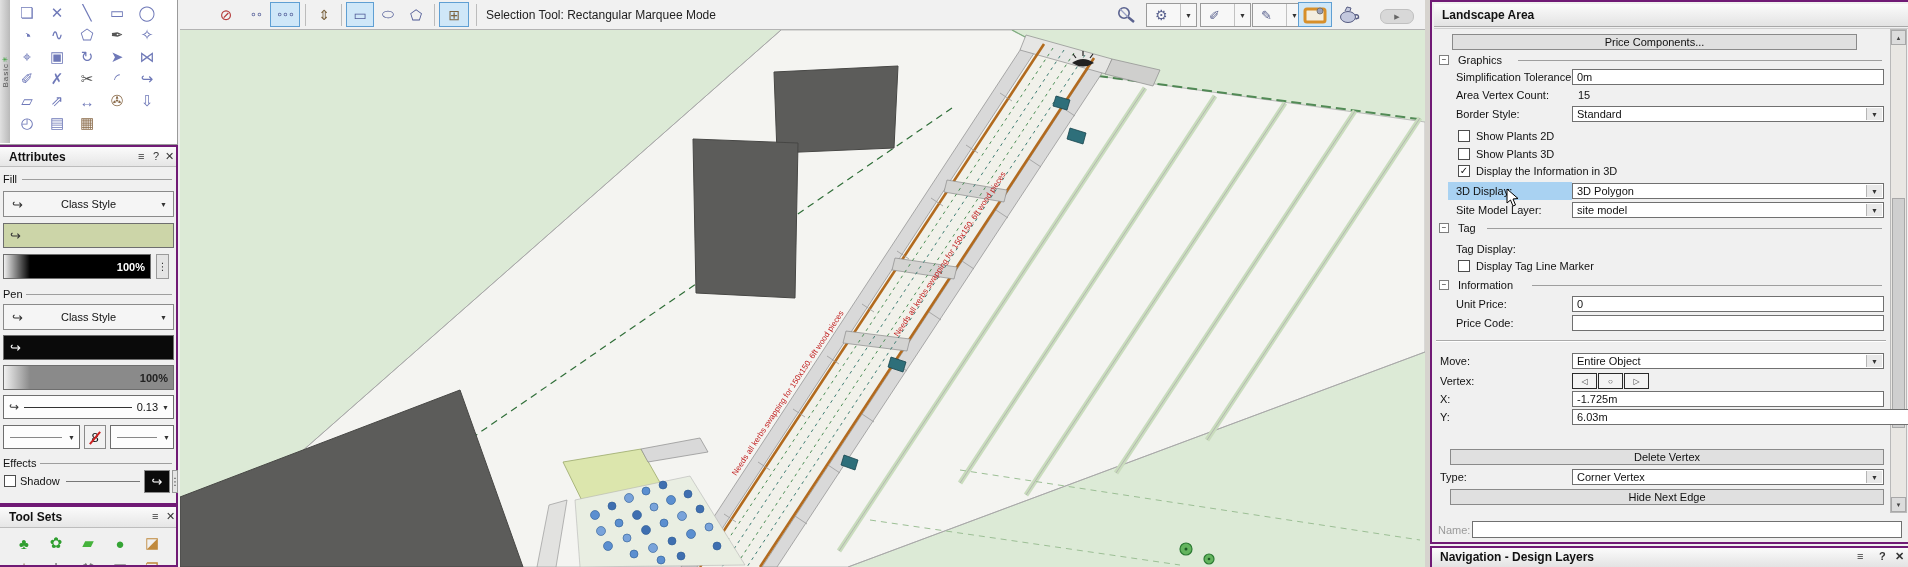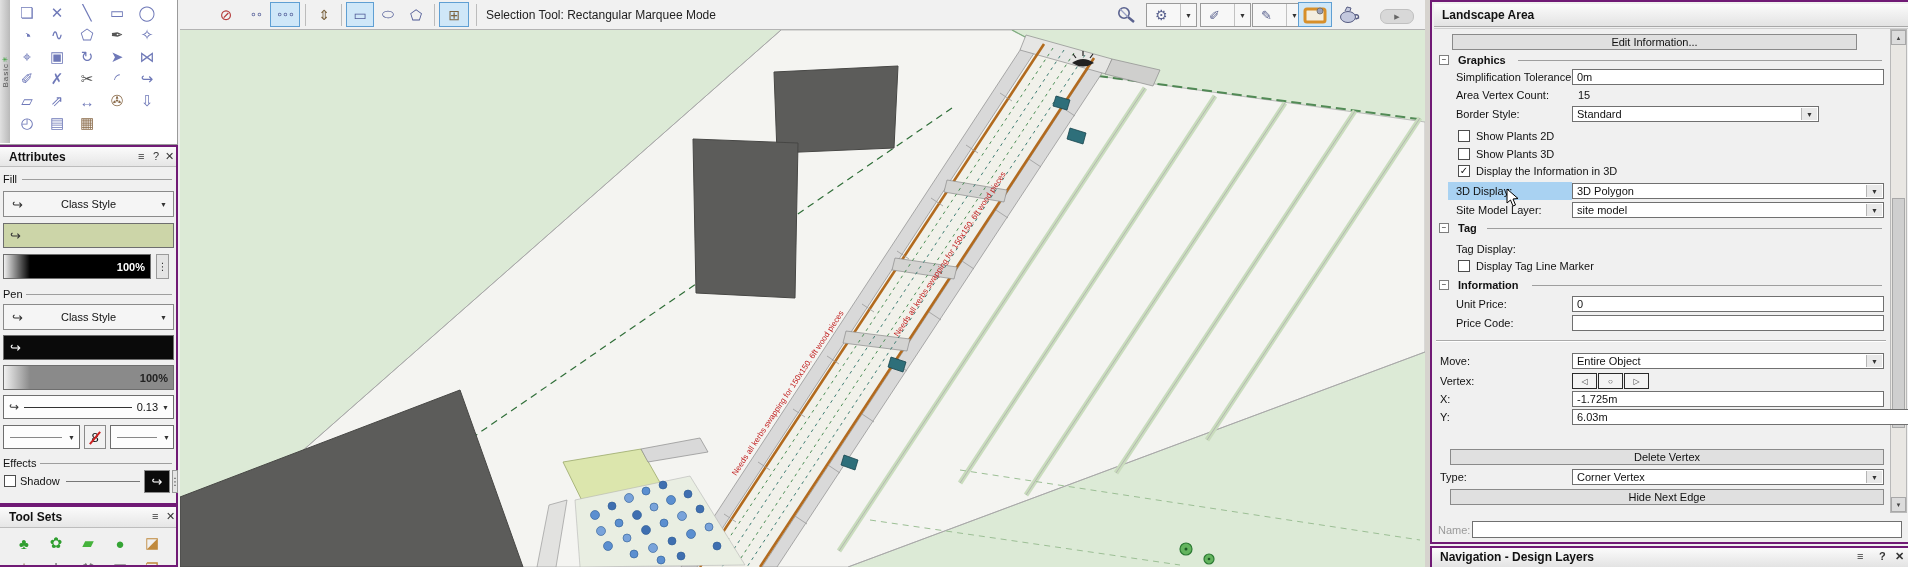--- a/index.html
+++ b/index.html
@@ -12,21 +12,21 @@
   .field{position:absolute;background:#fff;border:1px solid #707070;box-sizing:border-box;
          display:flex;align-items:center;padding:0 4px;font-size:11px;white-space:nowrap;overflow:hidden}
   .dd{position:absolute;right:1px;top:1px;bottom:1px;width:15px;background:#e9e9e9;border-left:1px solid #b5b5b5;
       display:flex;align-items:center;justify-content:center;font-size:7px;color:#333}
   .btn{position:absolute;background:#e0e0e0;border:1px solid #8a8a8a;box-sizing:border-box;
        display:flex;align-items:center;justify-content:center;font-size:11px}
   .cb{position:absolute;width:12px;height:12px;background:#fff;border:1px solid #4d4d4d;box-sizing:border-box;
       display:flex;align-items:center;justify-content:center;font-size:10px;line-height:10px}
   .cb.checked::after{content:"✓";margin-top:-1px}
   .lbl{position:absolute;white-space:nowrap}
-  .shdr{position:absolute;font-weight:bold;white-space:nowrap}
+  .shdr{position:absolute;font-weight:normal;white-space:nowrap}
   .sqm{position:absolute;width:10px;height:10px;border:1px solid #7e7e7e;background:#fff;font-size:8px;
        line-height:8px;text-align:center;box-sizing:border-box}
   .rule{position:absolute;border-top:1px solid #9e9e9e;height:0}
   .tool{display:flex;align-items:center;justify-content:center;font-size:15px;cursor:default}
   .grid5{display:grid;grid-template-columns:repeat(5,30px);grid-auto-rows:22px}
   .gridts{display:grid;grid-template-columns:repeat(5,32px);grid-auto-rows:26px}
   .tbtn{position:absolute;top:2px;height:25px;display:flex;align-items:center;justify-content:center;
         color:#4f5a96;font-size:14px}
   .tbtn.sel{background:#cfe7f8;border:1px solid #5f9fd3;box-sizing:border-box}
   .vsep{position:absolute;top:4px;height:22px;width:1px;background:#bcbcbc}
@@ -373,21 +373,21 @@
 <div class="abs" style="left:1425px;top:0;width:5px;height:567px;background:#d6d3ce"></div>
 
 <div class="abs panel" style="left:1430px;top:0;width:478px;height:544px;border-right:none">
   <div class="abs" style="left:2px;top:2px;right:0;height:22px;background:linear-gradient(#fbfbfb,#e3e3e3);border-bottom:1px solid #a8a8a8">
     <span class="lbl tb" style="left:8px;top:4px">Landscape Area</span>
   </div>
 
   <div class="abs" style="left:2px;top:26px;width:474px;height:487px;border-top:1px solid #cfcfcf"></div>
 
   <div class="btn" style="left:20px;top:32px;width:405px;height:16px">
-    <span>Edit Information...</span>
+    <span>Price Components...</span>
   </div>
 
   <div class="sb-track" style="left:458px;top:27px;width:17px;height:484px">
     <div class="sb-btn" style="top:0">
         <span>▲</span>
       </div>
     <div class="sb-thumb" style="top:168px;height:230px"></div>
     <div class="sb-btn" style="bottom:0">
         <span>▼</span>
       </div>
@@ -399,21 +399,21 @@
 
   <span class="lbl" style="left:24px;top:69px">Simplification Tolerance:</span>
   <div class="field" style="left:140px;top:67px;width:312px;height:16px">
     <span>0m</span>
   </div>
 
   <span class="lbl" style="left:24px;top:87px">Area Vertex Count:</span>
   <span class="lbl" style="left:146px;top:87px">15</span>
 
   <span class="lbl" style="left:24px;top:106px">Border Style:</span>
-  <div class="field" style="left:140px;top:104px;width:247px;height:16px">
+  <div class="field" style="left:140px;top:104px;width:312px;height:16px">
     <span>Standard</span>
     <span class="dd">▼</span>
   </div>
 
   <span class="cb" style="left:26px;top:128px"></span>
   <span class="lbl" style="left:44px;top:128px">Show Plants 2D</span>
   <span class="cb" style="left:26px;top:146px"></span>
   <span class="lbl" style="left:44px;top:146px">Show Plants 3D</span>
   <span class="cb checked" style="left:26px;top:163px"></span>
   <span class="lbl" style="left:44px;top:163px">Display the Information in 3D</span>

